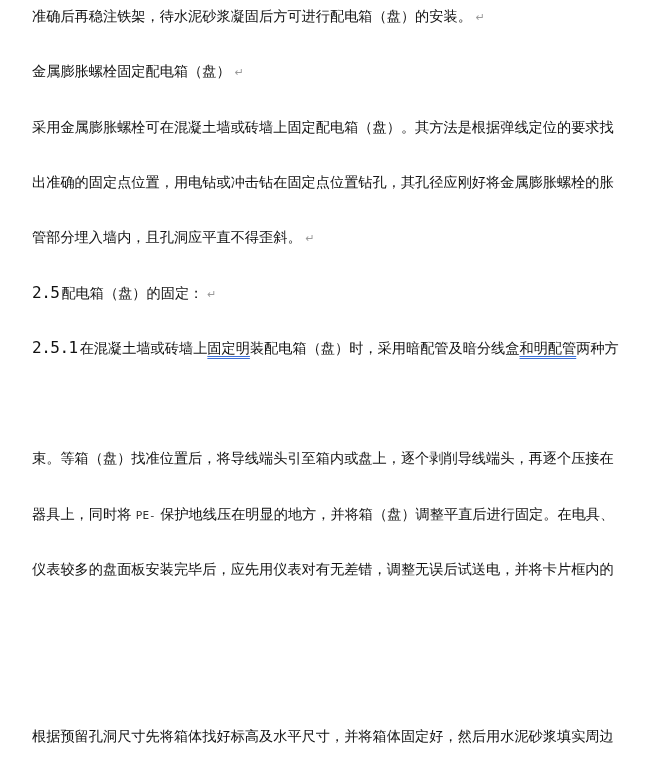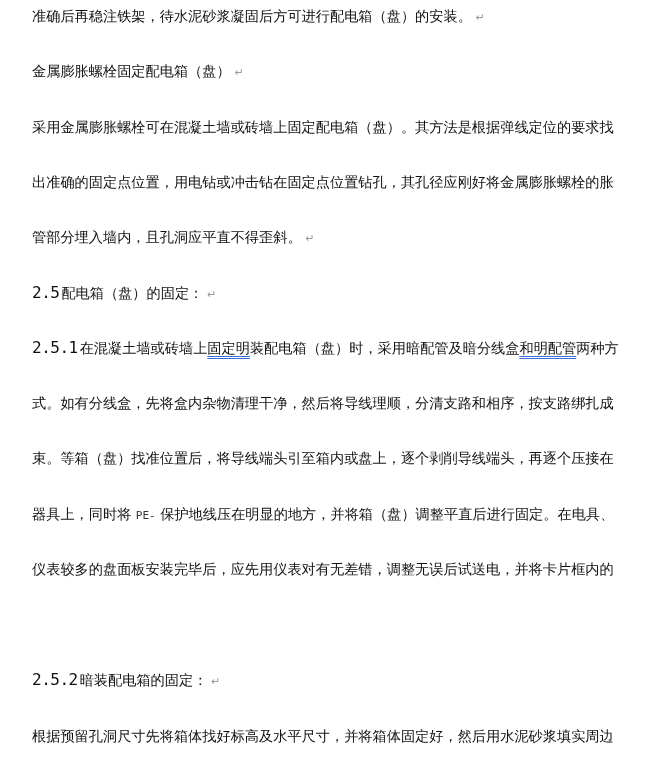--- a/index.html
+++ b/index.html
@@ -82,38 +82,32 @@
   </div>
 
   <div class="line" style="top:282px;">
     <span class="num">2.5</span><span>配电箱（盘）的固定：</span><span class="pmark">↵</span>
   </div>
 
   <div class="line" style="top:337px;">
     <span class="num">2.5.1</span><span>在混凝土墙或砖墙上</span><span class="ul">固定明</span><span>装配电箱（盘）时，采用暗配管及暗分线盒</span><span class="ul">和明配管</span><span>两种方</span>
   </div>
 
-  <div class="line" style="top:392px;">
-    <span>式。如有分线盒，先将盒内杂物清理干净，然后将导线理顺，分清支路和相序，按支路绑扎成</span>
-  </div>
 
   <div class="line" style="top:503px;">
     <span>器具上，同时将 </span><span class="latin">PE-</span><span> 保护地线压在明显的地方，并将箱（盘）调整平直后进行固定。在电具、</span>
   </div>
 
   <div class="line" style="top:447px;">
     <span>束。等箱（盘）找准位置后，将导线端头引至箱内或盘上，逐个剥削导线端头，再逐个压接在</span>
   </div>
 
   <div class="line" style="top:558px;">
     <span>仪表较多的盘面板安装完毕后，应先用仪表对有无差错，调整无误后试送电，并将卡片框内的</span>
   </div>
 
 
-  <div class="line" style="top:669px;">
-    <span class="num">2.5.2</span><span>暗装配电箱的固定：</span><span class="pmark">↵</span>
-  </div>
 
   <div class="line" style="top:725px;">
     <span>根据预留孔洞尺寸先将箱体找好标高及水平尺寸，并将箱体固定好，然后用水泥砂浆填实周边</span>
   </div>
 
 </div>
 
 </body></html>

